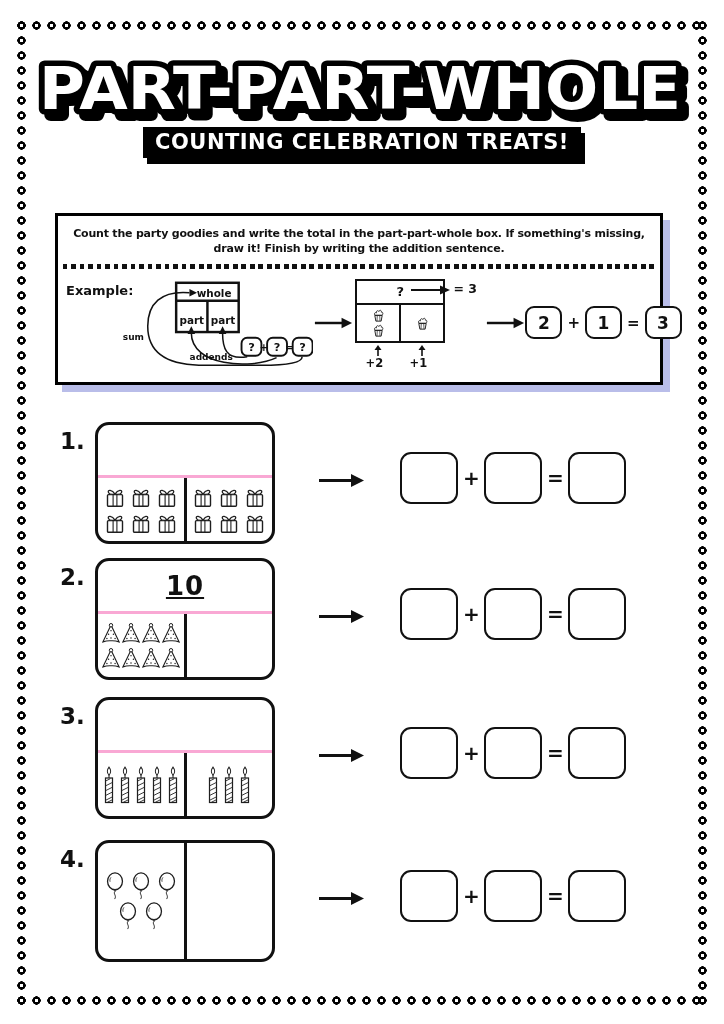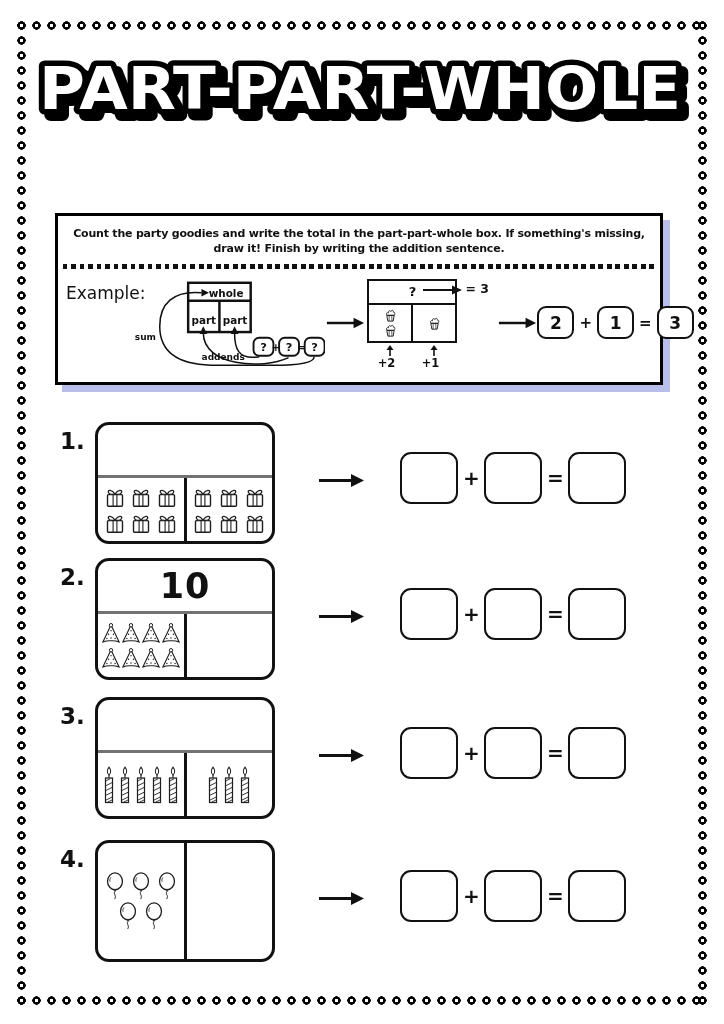--- a/index.html
+++ b/index.html
@@ -28,21 +28,21 @@
   .nd-line{border-bottom:2.2px solid #111;height:22px;}
   .line-name{width:218px;margin-left:10px;}
   .line-date{flex:1;margin-left:10px;}
   .nd-gap{width:40px;}
 
   
   .instr-box{position:absolute;left:55px;top:213px;width:608px;height:172px;border:3.5px solid #000;background:#fff;box-shadow:7px 7px 0 #b9bde9;box-sizing:border-box;}
   .instr-text{font-size:11px;font-weight:700;text-align:center;line-height:1.4;margin:10px 12px 7px;letter-spacing:-.2px;}
   .dotted-sep{height:5px;margin:0 5px 4px;background-image:repeating-linear-gradient(90deg,#111 0 4.5px,transparent 4.5px 8.5px);}
   .example-row{display:flex;align-items:center;justify-content:space-between;padding:2px 6px 0 8px;}
-  .example-label{align-self:flex-start;margin-top:8px;font-size:17px;font-weight:400;white-space:nowrap;}
+  .example-label{align-self:flex-start;margin-top:8px;font-size:13px;font-weight:700;white-space:nowrap;}
   .diagA{width:196px;height:90px;margin-left:-16px;margin-top:2px;flex:none;}
   .diagA .ln{stroke:#111;fill:none;}
   .diagA text{fill:#111;font-family:"DejaVu Sans","Liberation Sans",sans-serif;}
   .arrow-sm{width:40px;height:16px;flex:none;}
   .arrow-sm line{stroke:#111;stroke-width:2.6;} .arrow-sm polygon{fill:#111;}
 
   .diagB{position:relative;width:132px;height:96px;flex:none;}
   .mini{position:absolute;left:2px;top:4px;width:90px;height:64px;border:2.5px solid #111;box-sizing:border-box;display:flex;flex-direction:column;background:#fff;}
   .mini-whole{height:22px;border-bottom:2.5px solid #111;display:flex;align-items:center;justify-content:center;font-size:13px;font-weight:700;}
   .mini-parts{flex:1;display:flex;}
@@ -58,21 +58,21 @@
   .tlab-l{left:12px;} .tlab-r{left:56px;}
 
   .ex-sentence{display:flex;align-items:center;gap:5px;flex:none;}
   .ebox{width:33px;height:29px;border:2.5px solid #111;border-radius:9px;display:flex;align-items:center;justify-content:center;font-size:17px;font-weight:700;background:#fff;}
   .eop{font-size:15px;font-weight:700;}
 
   
   .prob{position:absolute;left:52px;width:620px;height:132px;}
   .p-num{position:absolute;left:8px;top:8px;font-size:23px;font-weight:700;}
   .ppw{position:absolute;left:43px;top:2px;width:180px;height:122px;border:3px solid #111;border-radius:14px;box-sizing:border-box;display:flex;flex-direction:column;background:#fff;}
-  .whole{height:50px;border-bottom:3px solid #737373;display:flex;align-items:center;justify-content:center;font-size:35px;font-weight:700;letter-spacing:1px;}
+  .whole{height:50px;border-bottom:3px solid #f9a8d4;display:flex;align-items:center;justify-content:center;font-size:26px;font-weight:700;letter-spacing:1px;text-decoration:underline;}
   .parts{flex:1;display:flex;min-height:0;}
   .cell{flex:1;display:flex;flex-wrap:wrap;justify-content:center;align-content:center;align-items:center;gap:2px 2px;padding:2px;min-width:0;}
   .cell.l{border-right:3px solid #111;}
   .treat{display:block;}
   .t-gift{width:24px;height:24px;}
   .t-hat{width:18px;height:23px;}
   .t-candle{width:14px;height:52px;}
   .t-balloon{width:24px;height:28px;}
   .t-cupcake{width:13px;height:14px;}
   .sym{stroke:#1f1f1f;fill:#fff;}
@@ -141,20 +141,23 @@
   <div class="dots-v dots-left"></div>
   <div class="dots-v dots-right"></div>
 
   <div class="title-wrap">
     <svg viewBox="0 0 664 74">
       <text class="t-shadow" x="336" y="59" textLength="642" lengthAdjust="spacingAndGlyphs">PART-PART-WHOLE</text>
       <text class="t-main" x="330" y="53" textLength="642" lengthAdjust="spacingAndGlyphs">PART-PART-WHOLE</text>
     </svg>
   </div>
 
+  <div class="subtitle-row">
+    <div class="subtitle">COUNTING CELEBRATION TREATS!</div>
+  </div>
 
 
   <div class="instr-box">
     <div class="instr-text">Count the party goodies and write the total in the part-part-whole box. If something's missing, draw it! Finish by writing the addition sentence.</div>
     <div class="dotted-sep"></div>
     <div class="example-row">
       <span class="example-label">Example:</span>
 
       <svg class="diagA" viewBox="0 0 206 95">
         <g class="ln" stroke-width="2.6">

